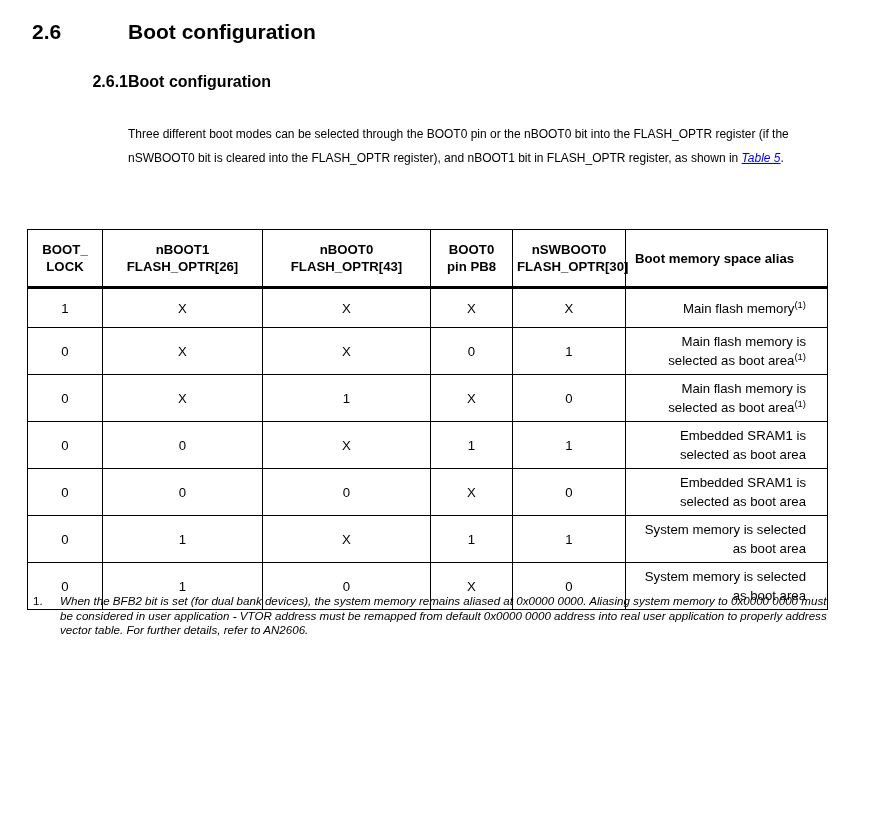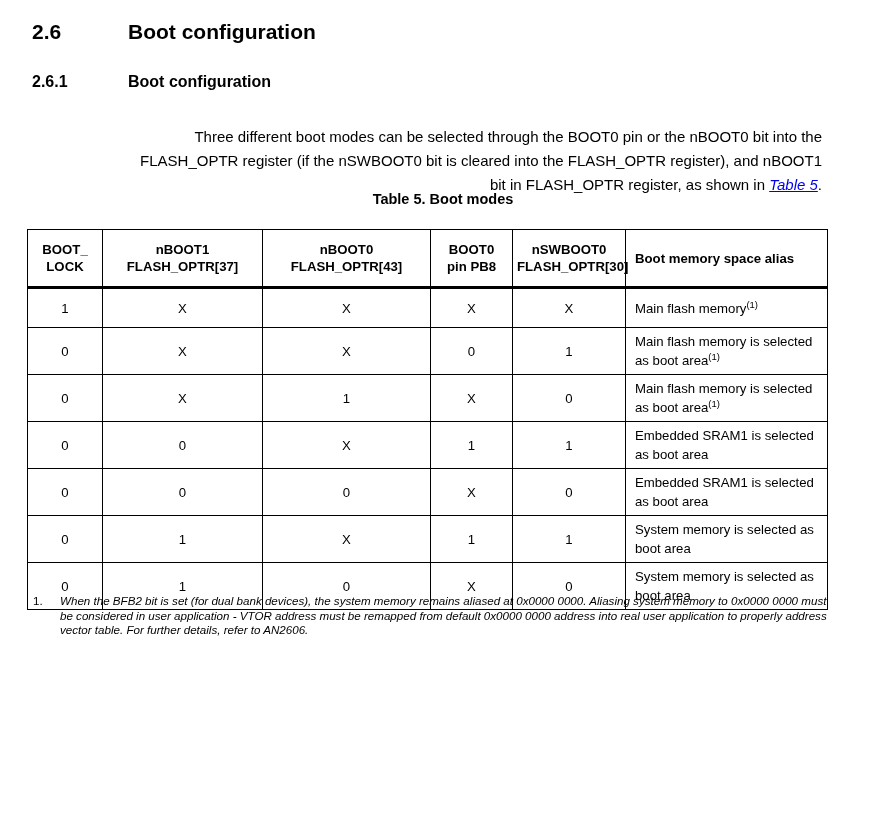--- a/index.html
+++ b/index.html
@@ -43,41 +43,42 @@
     font-weight: bold;
   }
 
   .h2-row {
     position: absolute;
     left: 32px;
     top: 73px;
     width: 800px;
     display: flex;
     align-items: baseline;
+    text-align: right;
   }
   .h2-num {
     font-size: 16px;
     font-weight: bold;
     width: 96px;
     flex: 0 0 96px;
   }
   .h2-title {
     font-size: 16px;
     font-weight: bold;
   }
 
   
   .body-para {
     position: absolute;
     left: 128px;
     top: 110px;
     width: 694px;
-    font-size: 15px;
+    font-size: 12px;
     line-height: 24px;
-    text-align: right;
+    text-align: left;
   }
   .xref {
     color: #0000f0;
     font-style: italic;
   }
 
   
   .table-caption {
     position: absolute;
     left: 0;
@@ -125,23 +126,23 @@
     text-align: left;
     padding-left: 9px;
     margin-top: 44px;
   }
   table.boot tbody td {
     text-align: center;
     height: 38px;
     line-height: 19px;
   }
   table.boot tbody td.alias {
-    text-align: left;
+    text-align: right;
     padding-left: 9px;
-    padding-right: 8px;
+    padding-right: 21px;
     line-height: 19px;
   }
   table.boot tbody tr.tall td { height: 46px; }
   sup.fn {
     font-size: 9.5px;
     vertical-align: super;
     line-height: 0;
   }
 
   
@@ -212,41 +213,40 @@
     <span class="h1-title">Boot configuration</span>
   </div>
 
   <div class="h2-row">
     <span class="h2-num">2.6.1</span>
     <span class="h2-title">Boot configuration</span>
   </div>
 
   <p class="body-para"><span>Three different boot modes can be selected through the BOOT0 pin or the nBOOT0 bit into the FLASH_OPTR register (if the nSWBOOT0 bit is cleared into the FLASH_OPTR register), and nBOOT1 bit in FLASH_OPTR register, as shown in </span><a class="xref" href="#">Table 5</a><span>.</span></p>
 
-  <div class="table-caption">Table 5. Boot modes</div>
 
   <div class="tbl-wrap">
     <table class="boot">
       <colgroup>
         <col class="c0">
           <col class="c1">
           <col class="c2">
           <col class="c3">
           <col class="c4">
           <col class="c5">
       </colgroup>
       <thead>
         <tr>
           <th>
             <span>BOOT_</span><br>
             <span>LOCK</span>
           </th>
           <th>
             <span>nBOOT1</span><br>
-            <span>FLASH_OPTR[37]</span>
+            <span>FLASH_OPTR[26]</span>
           </th>
           <th>
             <span>nBOOT0</span><br>
             <span>FLASH_OPTR[43]</span>
           </th>
           <th>
             <span>BOOT0</span><br>
             <span>pin PB8</span>
           </th>
           <th>

